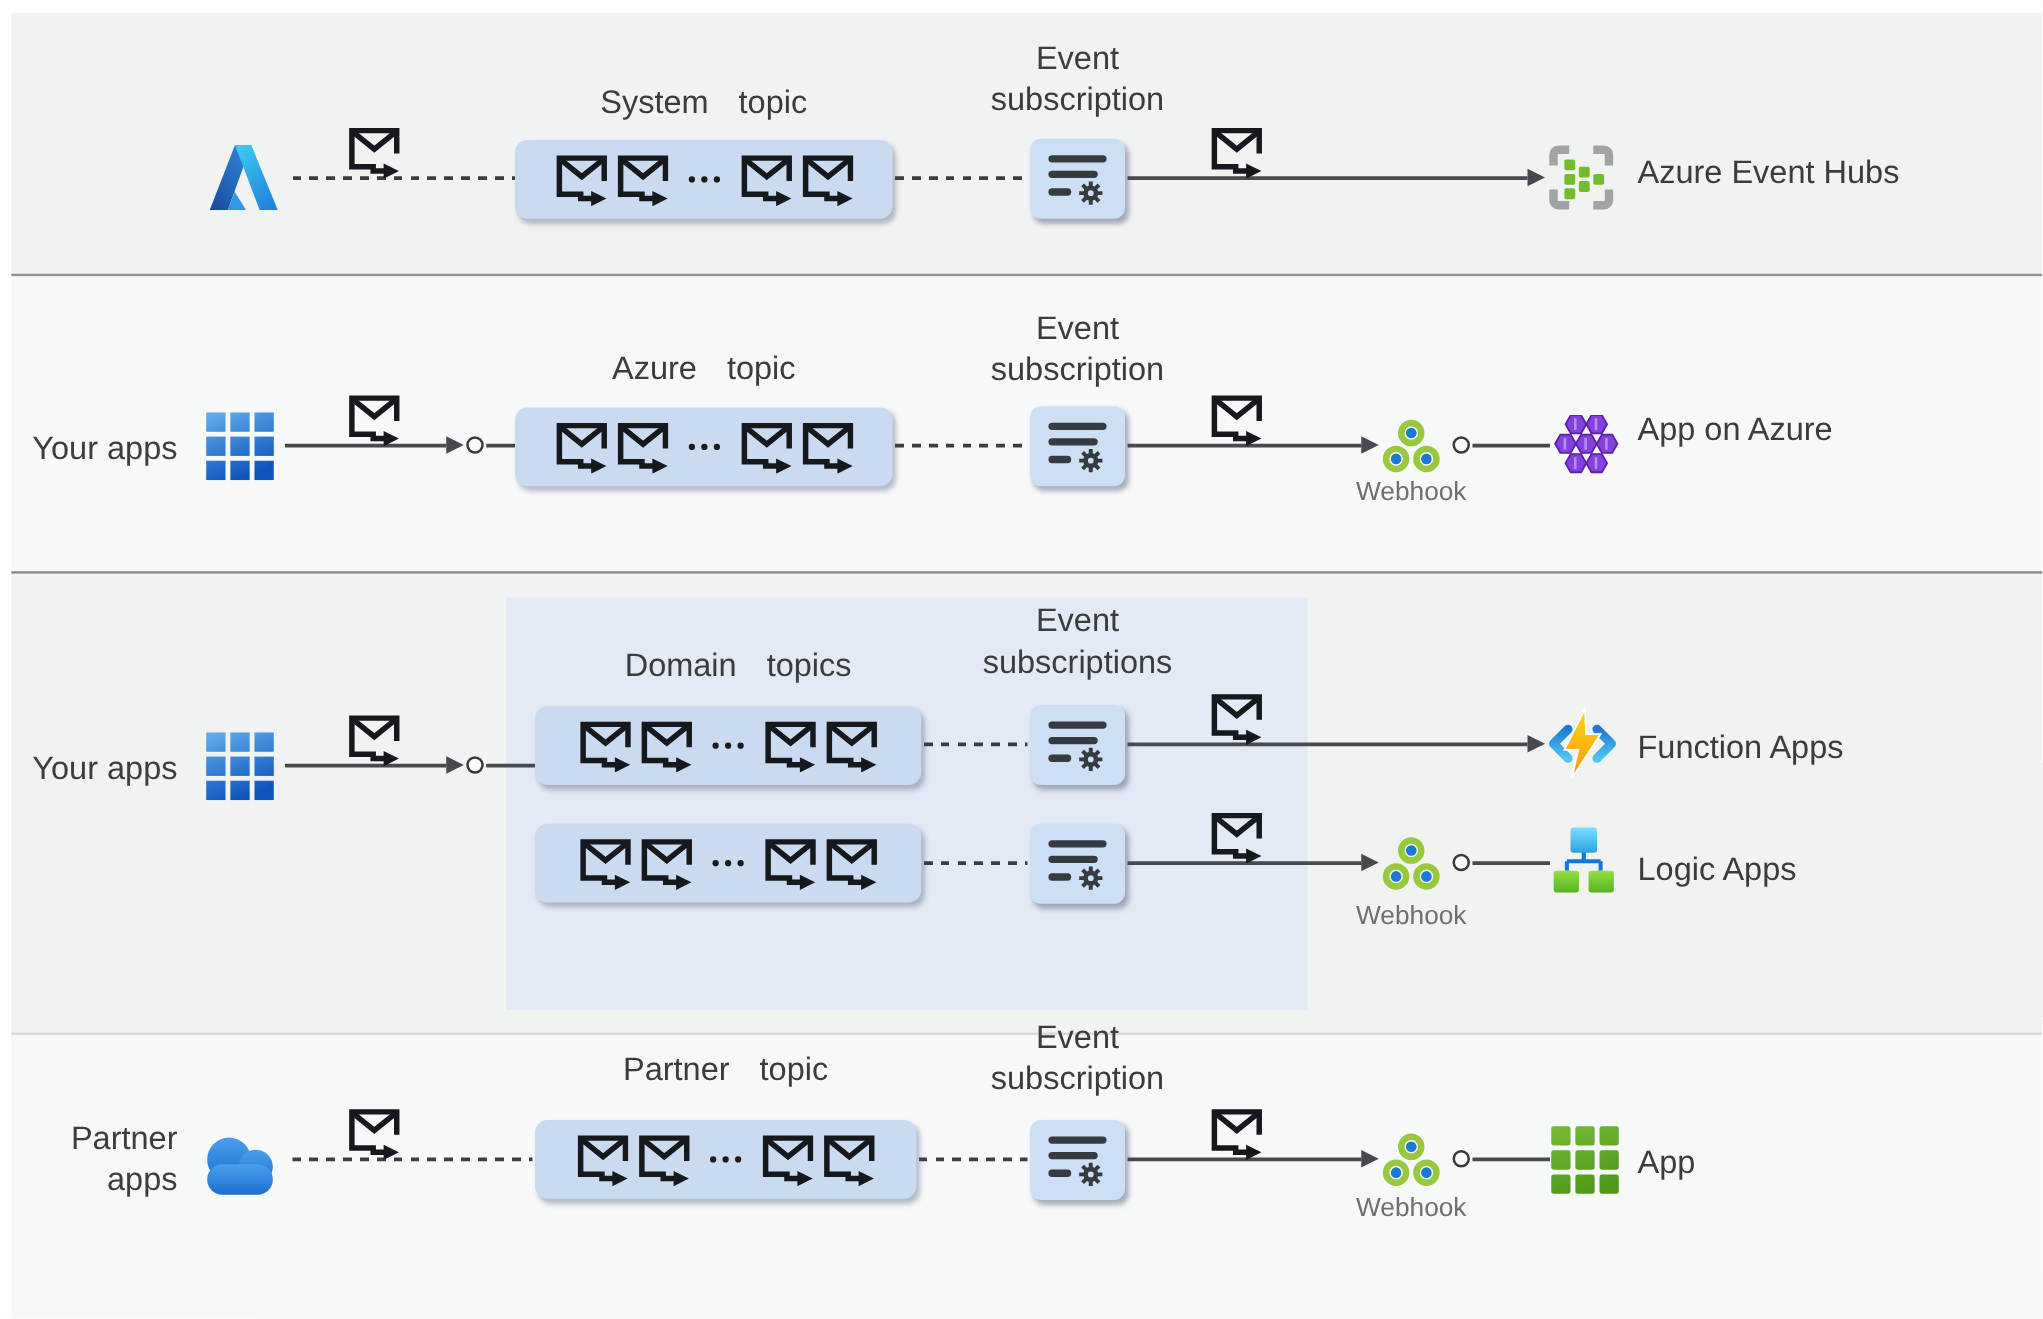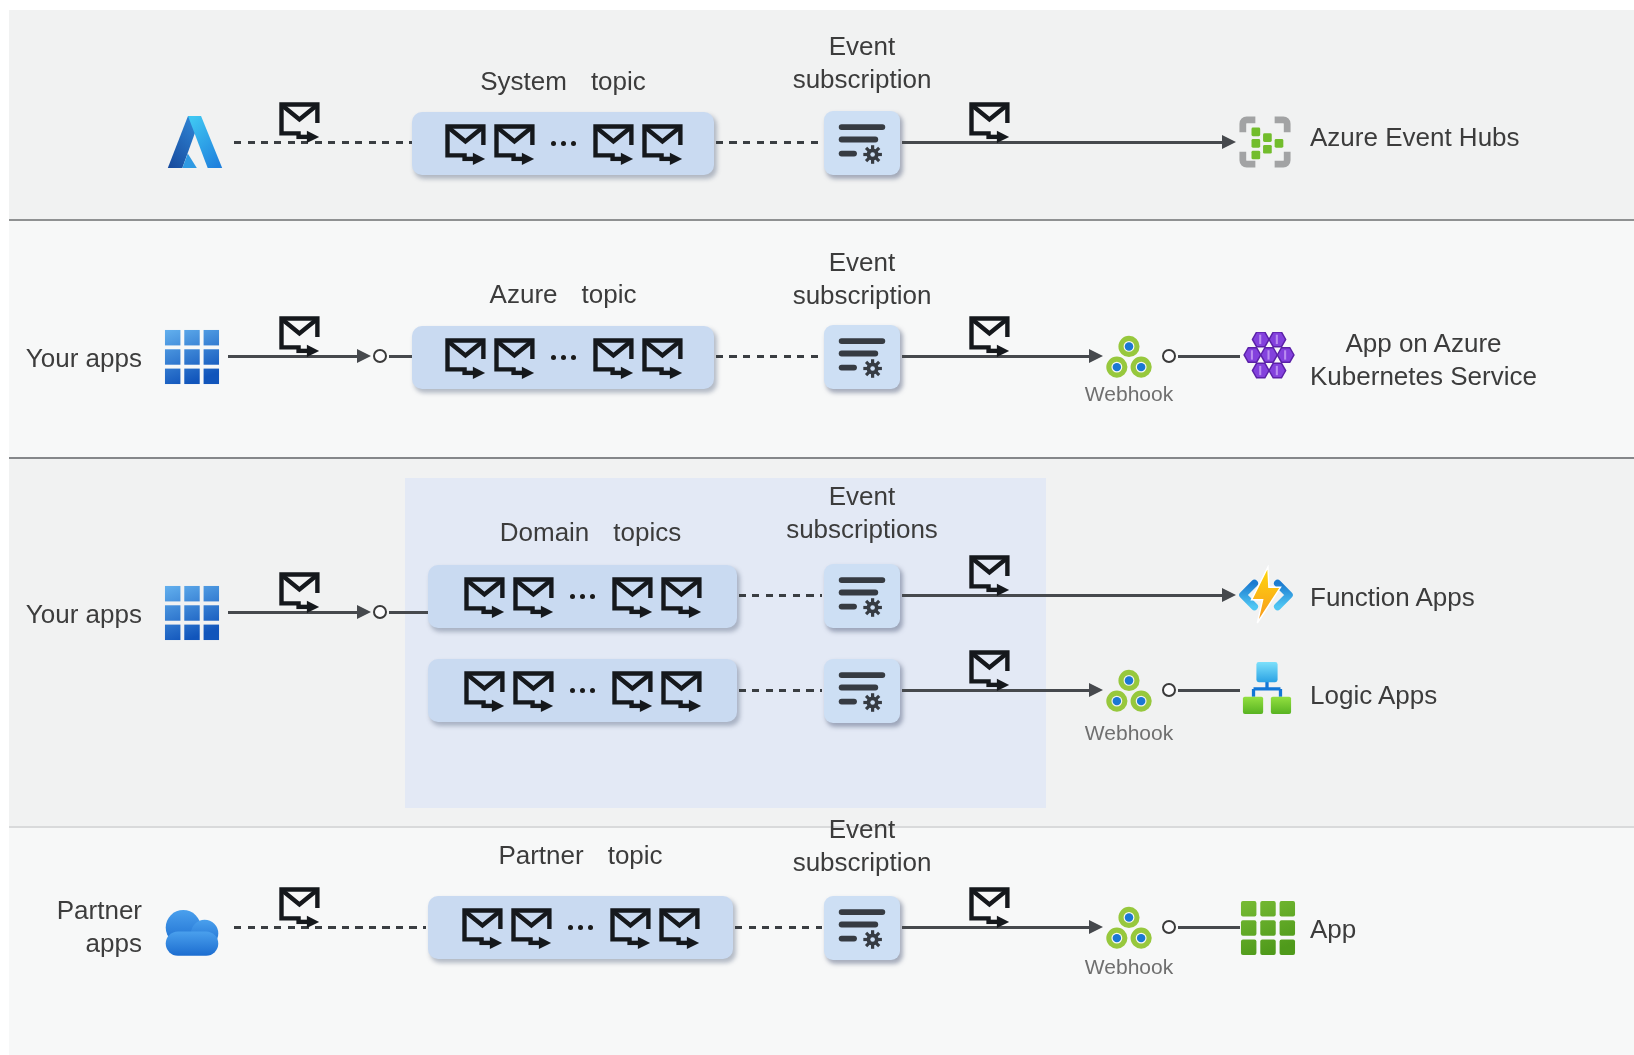--- a/index.html
+++ b/index.html
@@ -349,21 +349,20 @@
     </svg>
   <div class="abs wh-label" style="left:1069px;top:382px">Webhook</div>
   <div class="circ" style="left:1162px;top:349px"></div>
   <div class="hline" style="left:1178px;top:355px;width:62px"></div>
 
   <svg class="abs" style="left:1241px;top:332px" width="54" height="48">
       <use href="#sym-aks"></use>
     </svg>
   <div class="abs t-label" style="left:1310px;top:327px">
     <div>App on Azure</div>
-    <div>Kubernetes Service</div>
   </div>
 
   <div class="abs panel" style="left:405px;top:478px;width:641px;height:330px"></div>
 
   <div class="abs src-label" style="left:0;top:598px;width:142px">Your apps</div>
   <svg class="abs" style="left:164px;top:585px" width="56" height="56">
       <use href="#sym-grid-blue"></use>
     </svg>
 
   <div class="hline" style="left:228px;top:611px;width:129px"></div>

